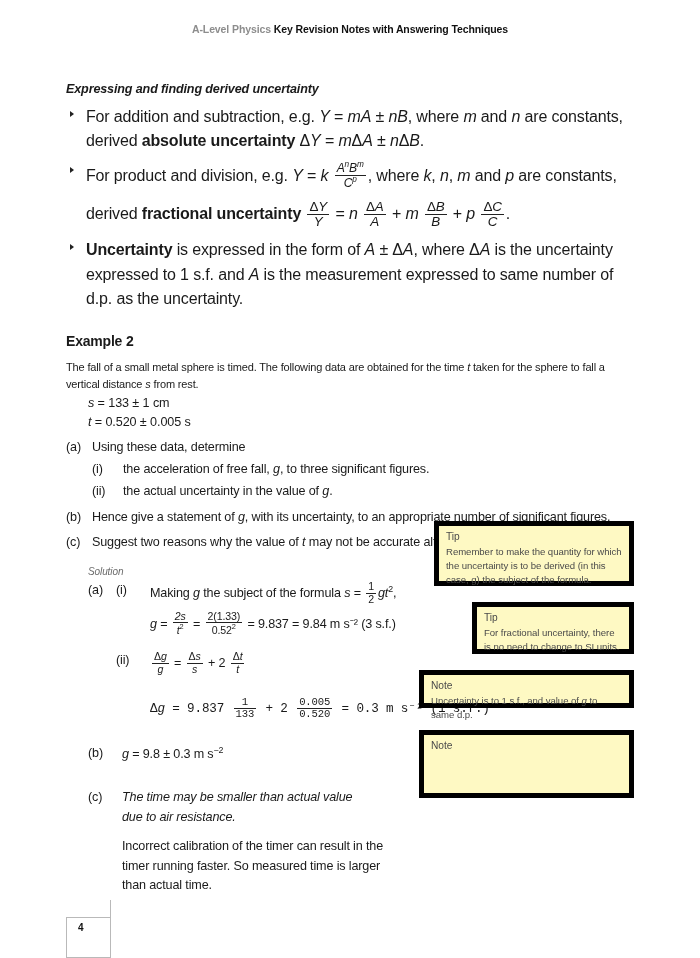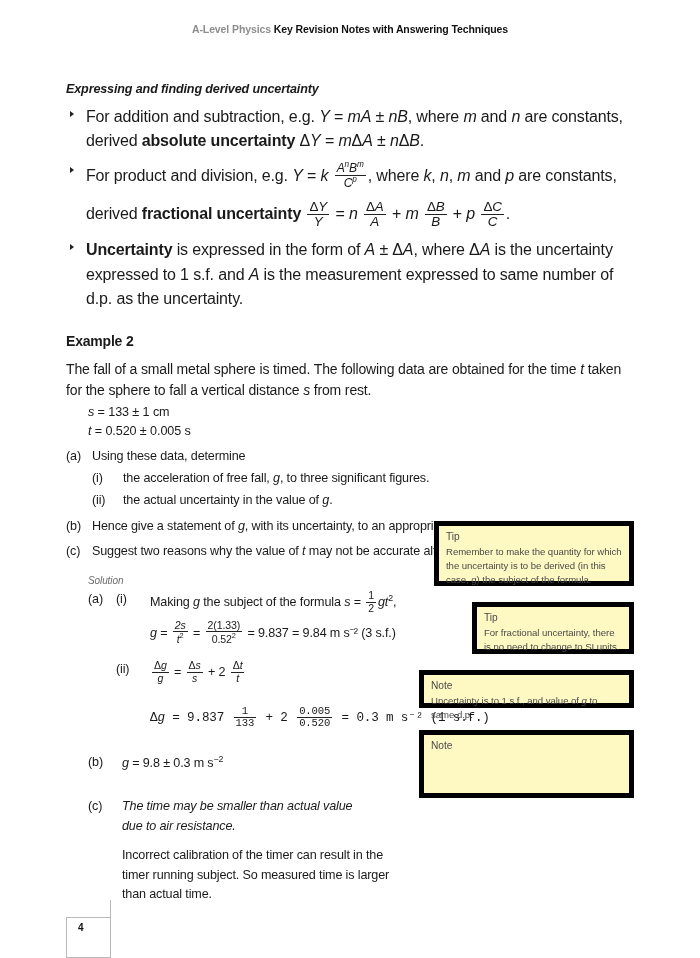--- a/index.html
+++ b/index.html
@@ -121,21 +121,21 @@
   sup.e { font-size: 0.68em; vertical-align: super; font-style: italic;}
   sup.p { font-size: 0.7em; vertical-align: super; }
   
   .ex-head {
     font-weight: bold;
     font-size: 14px;
     margin: 22px 0 10px 0;
     letter-spacing: -0.2px;
   }
   .para {
-    font-size: 14px;
+    font-size: 11px;
     line-height: 1.5;
     margin: 0 0 2px 0;
     letter-spacing: -0.15px;
   }
   .data-line {
     font-size: 12.6px;
     line-height: 1.45;
     margin-left: 22px;
     letter-spacing: -0.1px;
   }
@@ -303,21 +303,21 @@
       <div class="sol-row2" style="margin-top:22px;">
         <span class="la">(b)</span>
         <span><i class="v">g</i> = 9.8 ± 0.3 m s<sup class="p">−2</sup></span>
       </div>
 
       <div class="sol-row2" style="margin-top:24px;">
         <span class="la">(c)</span>
         <span style="display:inline-block;width:235px;font-style:italic;">The time may be smaller than actual value due to air resistance.</span>
       </div>
       <div class="sol-row2" style="margin-top:10px;">
-        <span style="display:inline-block;width:272px;">Incorrect calibration of the timer can result in the timer running subject. So measured time is larger than actual time.</span>
+        <span style="display:inline-block;width:272px;">Incorrect calibration of the timer can result in the timer running faster. So measured time is larger than actual time.</span>
       </div>
 
     </div>
   </div>
 
   <div class="callout" style="left:434px; top:521px; width:200px; height:65px;">
     <span class="ct">Tip</span>
     <span class="cb">Remember to make the quantity for which the uncertainty is to be derived (in this case, g) the subject of the formula.</span>
   </div>
 

